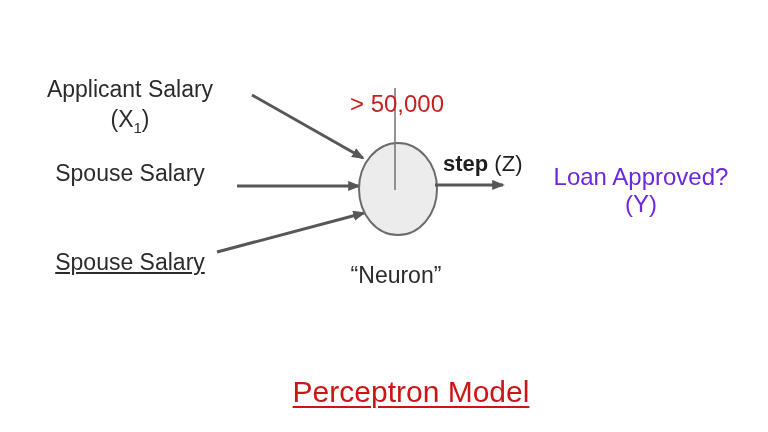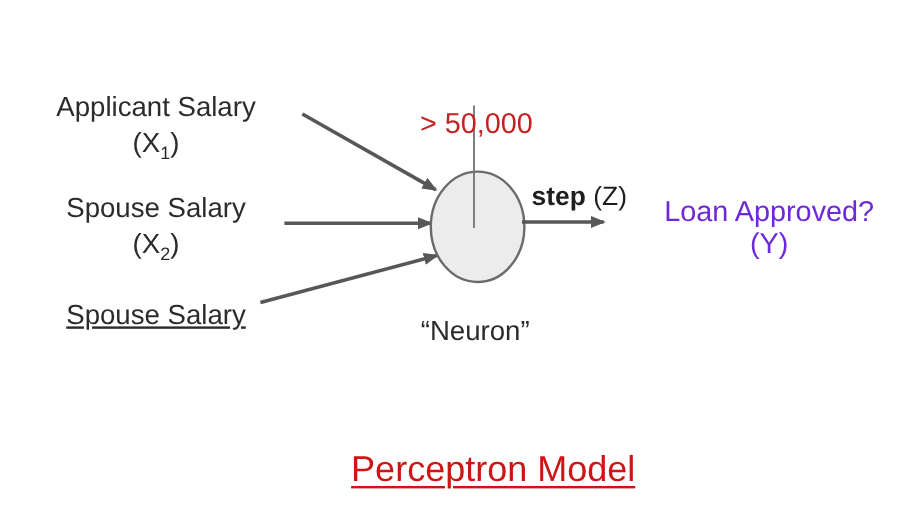--- a/index.html
+++ b/index.html
@@ -109,21 +109,20 @@
     <line x1="435" y1="185" x2="503" y2="185" stroke="#575757" stroke-width="3" marker-end="url(#arrowhead)"></line>
   </svg>
 
   <div class="abs input-label" style="left:25px; top:76px;">
     <div>Applicant Salary</div>
     <div class="var-line"><span>(X</span><sub>1</sub><span>)</span></div>
   </div>
 
   <div class="abs input-label" style="left:25px; top:160px;">
     <div>Spouse Salary</div>
-    <div class="var-line"><span>(X</span><sub>2</sub><span>)</span></div>
   </div>
 
   <div class="abs input-label" style="left:25px; top:249px;text-decoration:underline;">
     <div>Spouse Salary</div>
   </div>
 
   <div class="abs threshold">&gt; 50,000</div>
 
   <div class="abs step-label"><span class="bold">step</span><span> (Z)</span></div>
 

